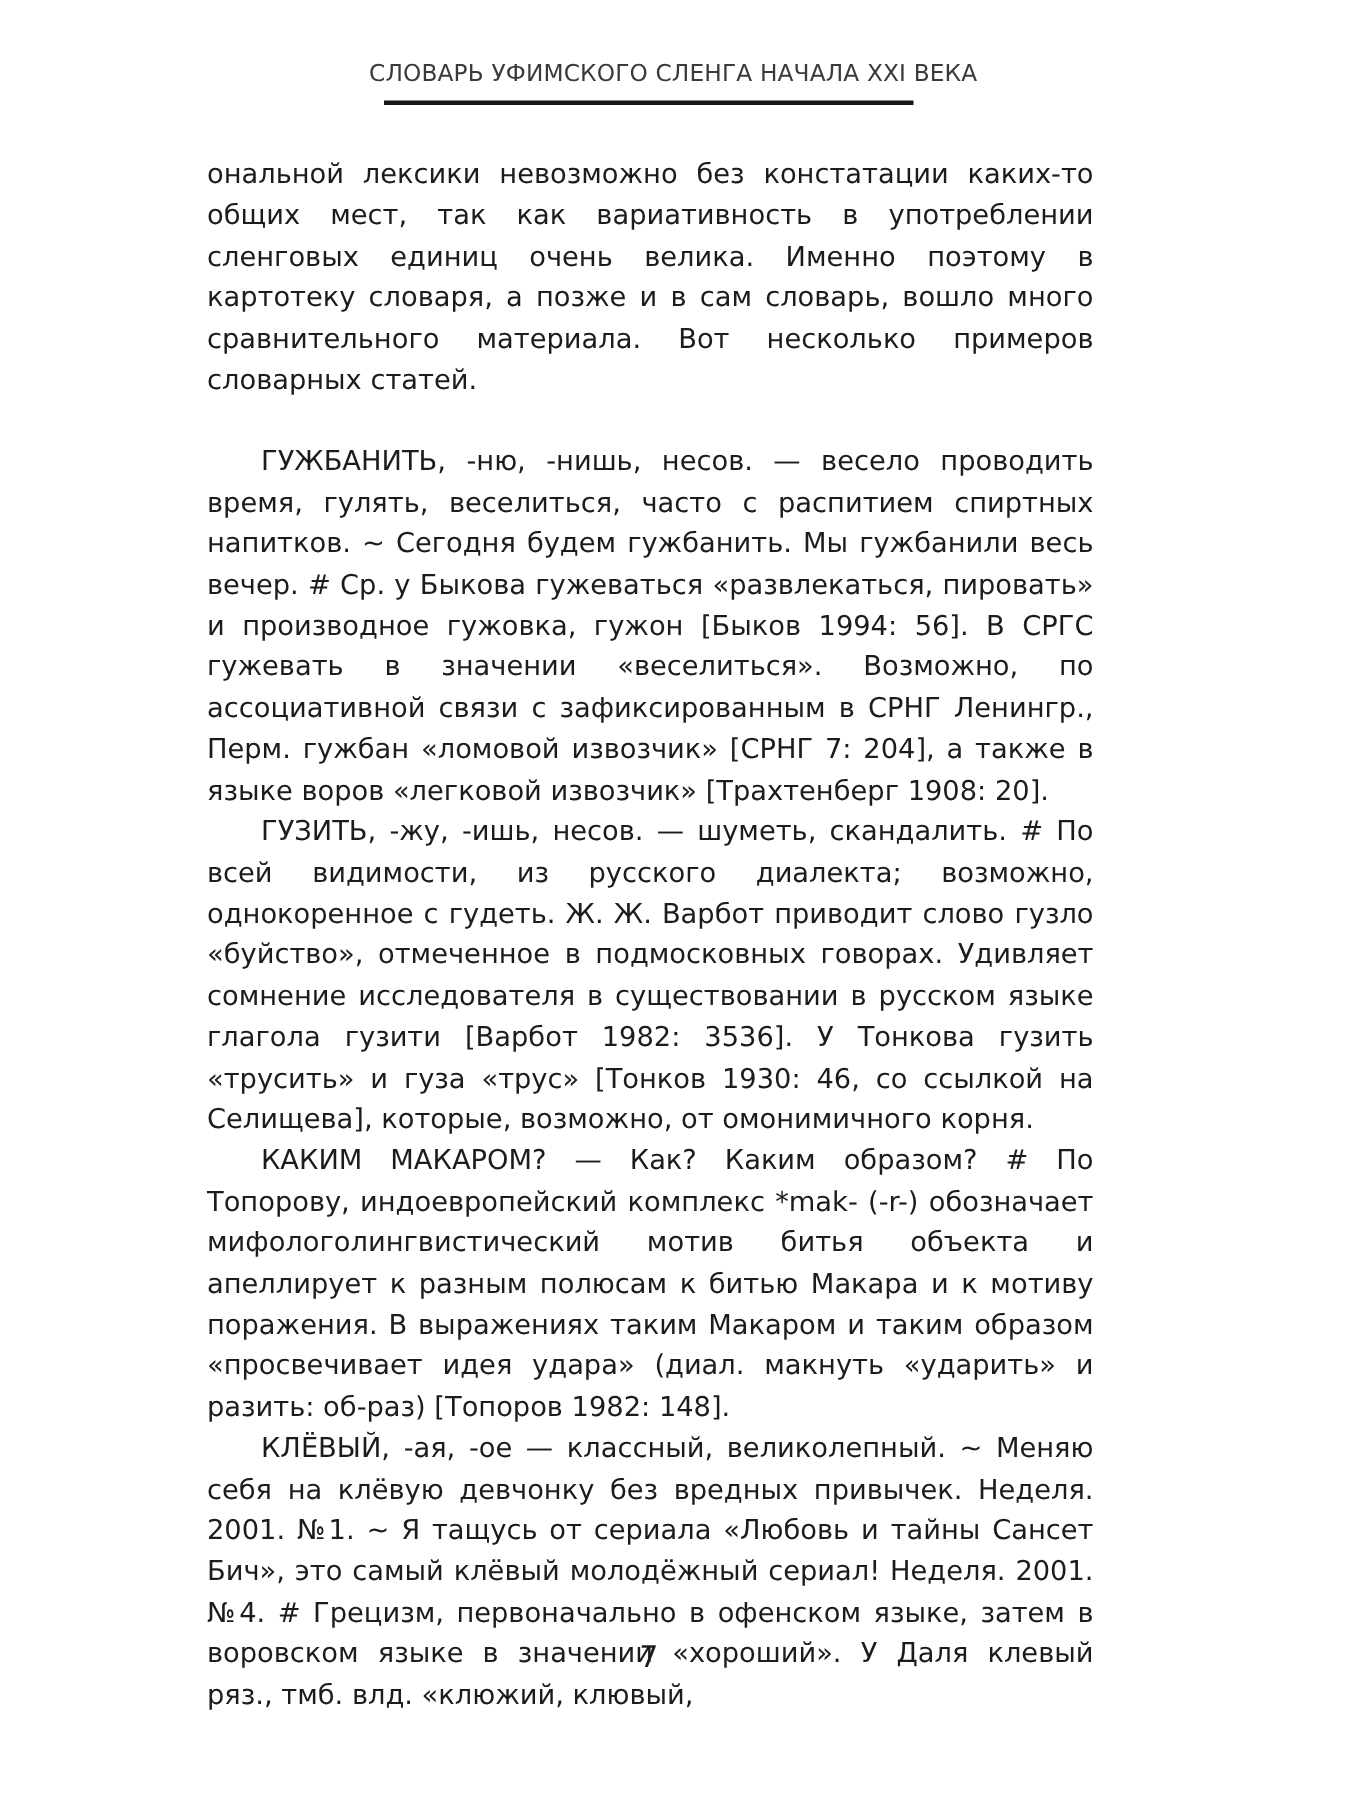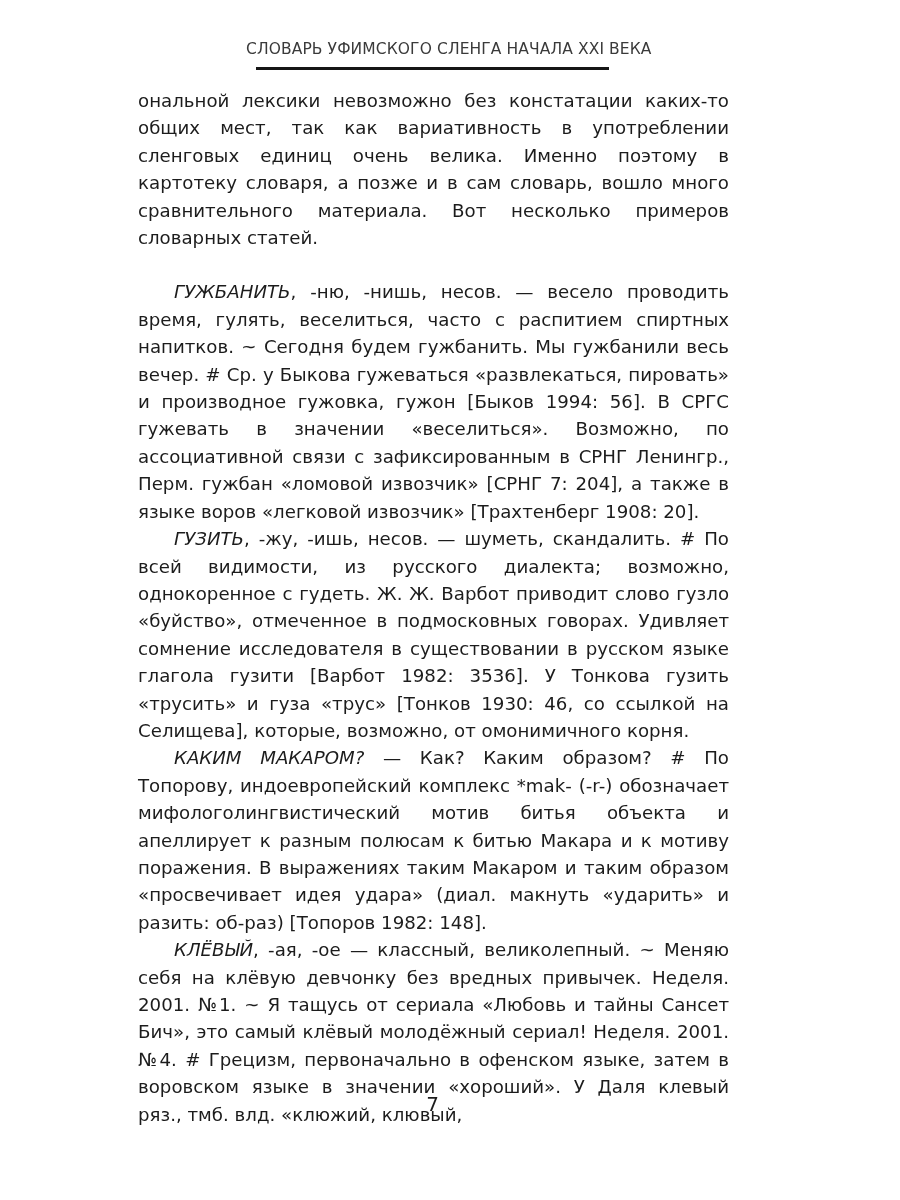--- a/index.html
+++ b/index.html
@@ -29,21 +29,21 @@
     .head-rule {
       position: absolute;
       top: 67px;
       left: 256px;
       width: 353px;
       height: 3px;
       background: #161616;
     }
     .body-text {
       position: absolute;
-      top: 87px;
+      top: 103px;
       left: 138px;
       width: 591px;
       font-size: 18.2px;
       line-height: 27.4px;
       text-align: justify;
       hyphens: manual;
     }
     .body-text p {
       margin: 0;
     }
@@ -51,21 +51,20 @@
       text-indent: 0;
     }
     .entry {
       text-indent: 36px;
     }
     .entry-gap {
       margin-top: 27px !important;
     }
     .headword {
       letter-spacing: 0;
-      font-style: italic;
     }
     .it {
       font-family: "DejaVu Sans", sans-serif;
     }
     .page-number {
       position: absolute;
       top: 1092px;
       left: 0;
       width: 865px;
       text-align: center;

